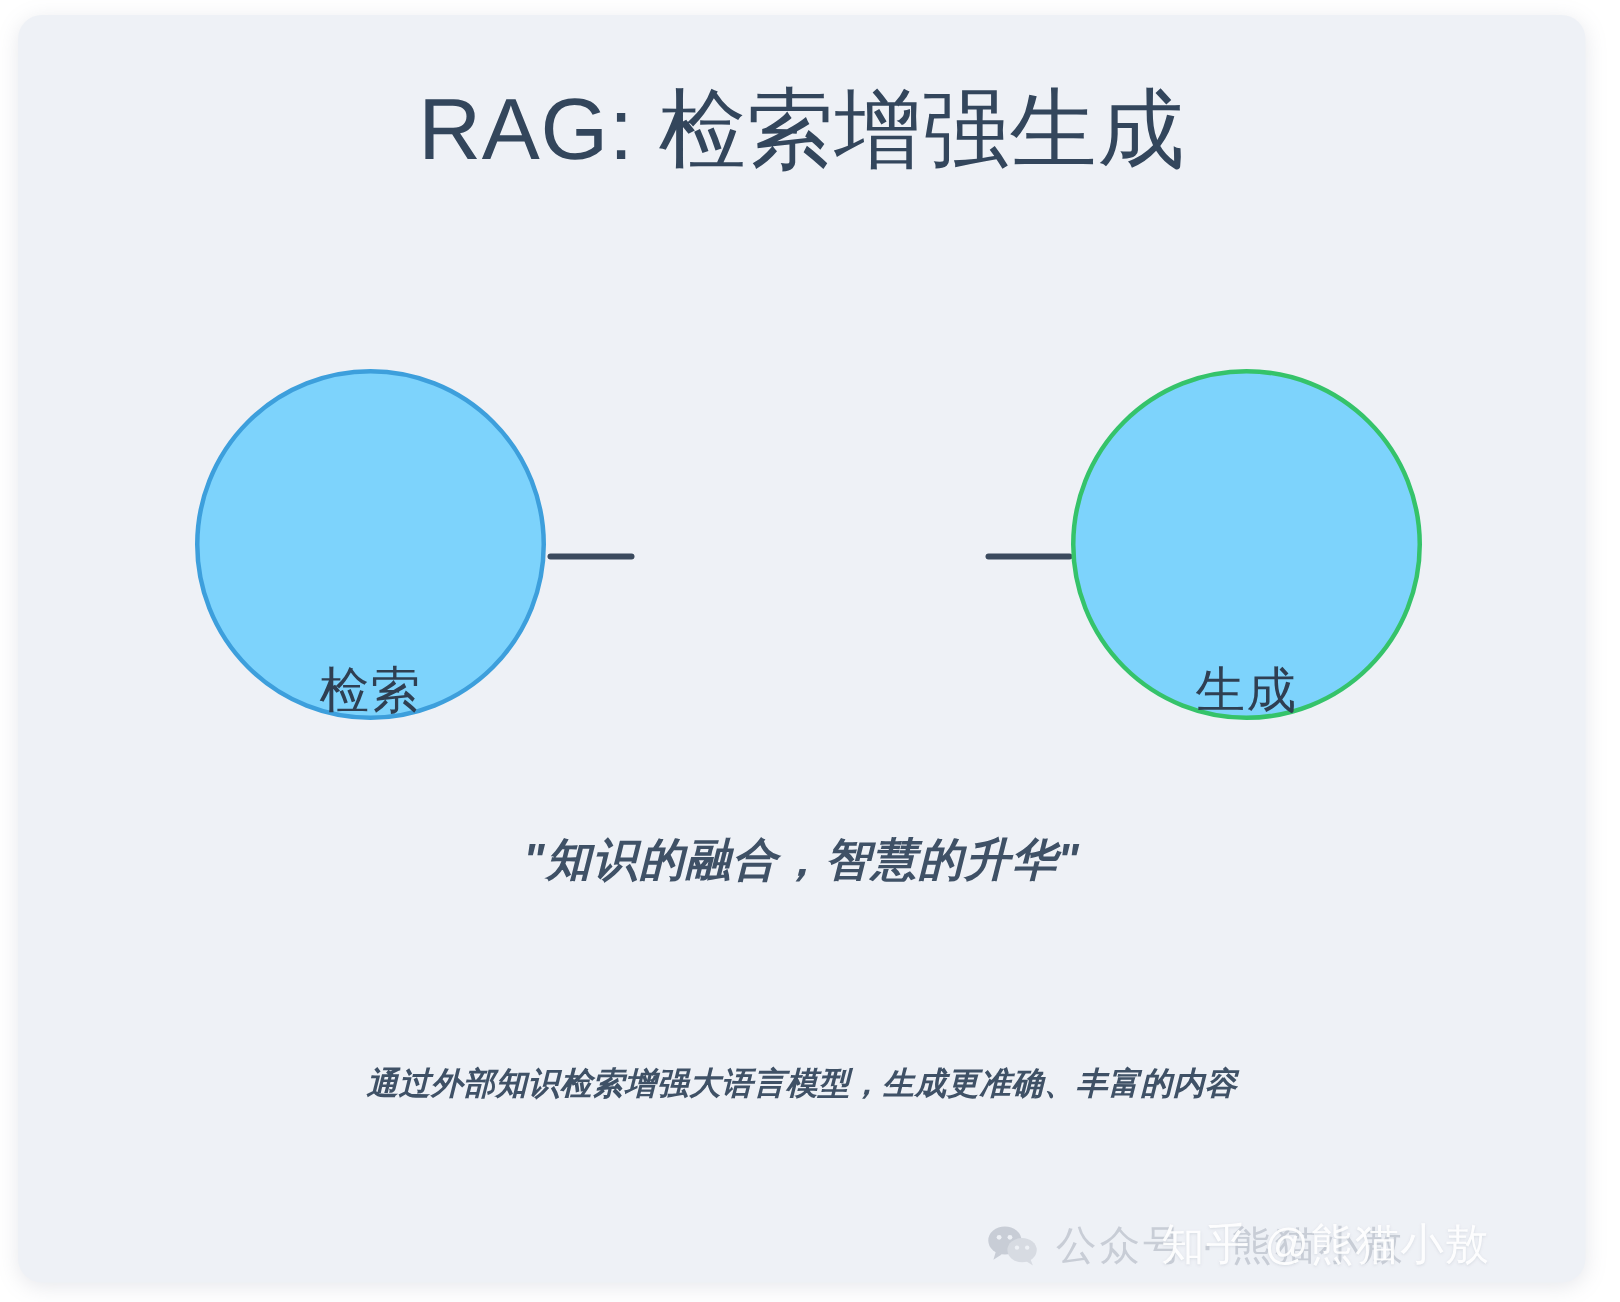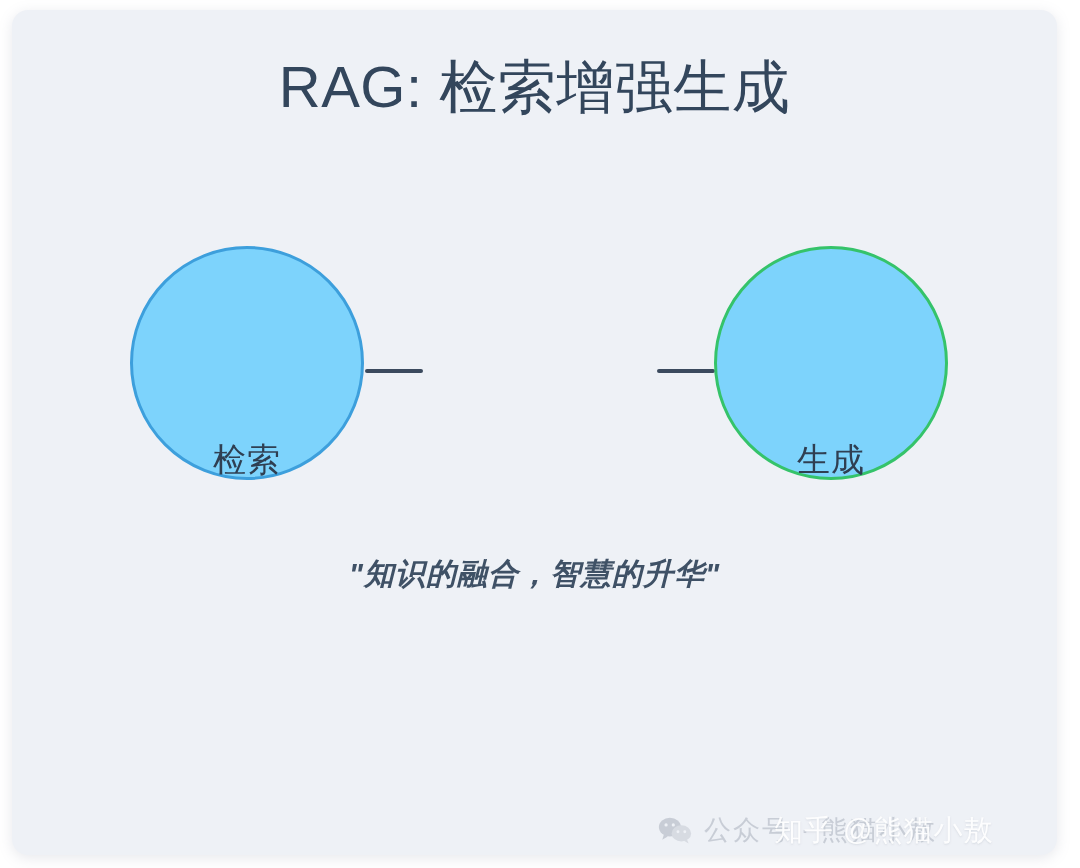--- a/index.html
+++ b/index.html
@@ -172,20 +172,21 @@
 
 
     <div class="stage" id="stage-generate" style="border-color: rgb(53, 195, 106);">
       <span class="stage-label" style="color: rgb(47, 63, 82);">生成</span>
     </div>
 
   </div>
 
   <div id="quote-text">"知识的融合，智慧的升华"</div>
 
+  <div id="description-text">通过外部知识检索增强大语言模型，生成更准确、丰富的内容</div>
 
   <div id="footer-credit">
     <svg id="wechat-icon" viewBox="0 0 40 32" xmlns="http://www.w3.org/2000/svg">
       <ellipse cx="14" cy="12.5" rx="13" ry="11" fill="#c8cdd6"></ellipse>
       <polygon points="7,21 5,27.5 11.5,23.5" fill="#c8cdd6"></polygon>
       <ellipse cx="27.5" cy="20" rx="11.5" ry="9.5" fill="#d7dbe2"></ellipse>
       <polygon points="34,27 36,32 30.5,28.5" fill="#d7dbe2"></polygon>
       <circle cx="9.5" cy="10" r="1.9" fill="#eef1f6"></circle>
       <circle cx="18" cy="10" r="1.9" fill="#eef1f6"></circle>
       <circle cx="23.5" cy="18" r="1.7" fill="#eef1f6"></circle>

